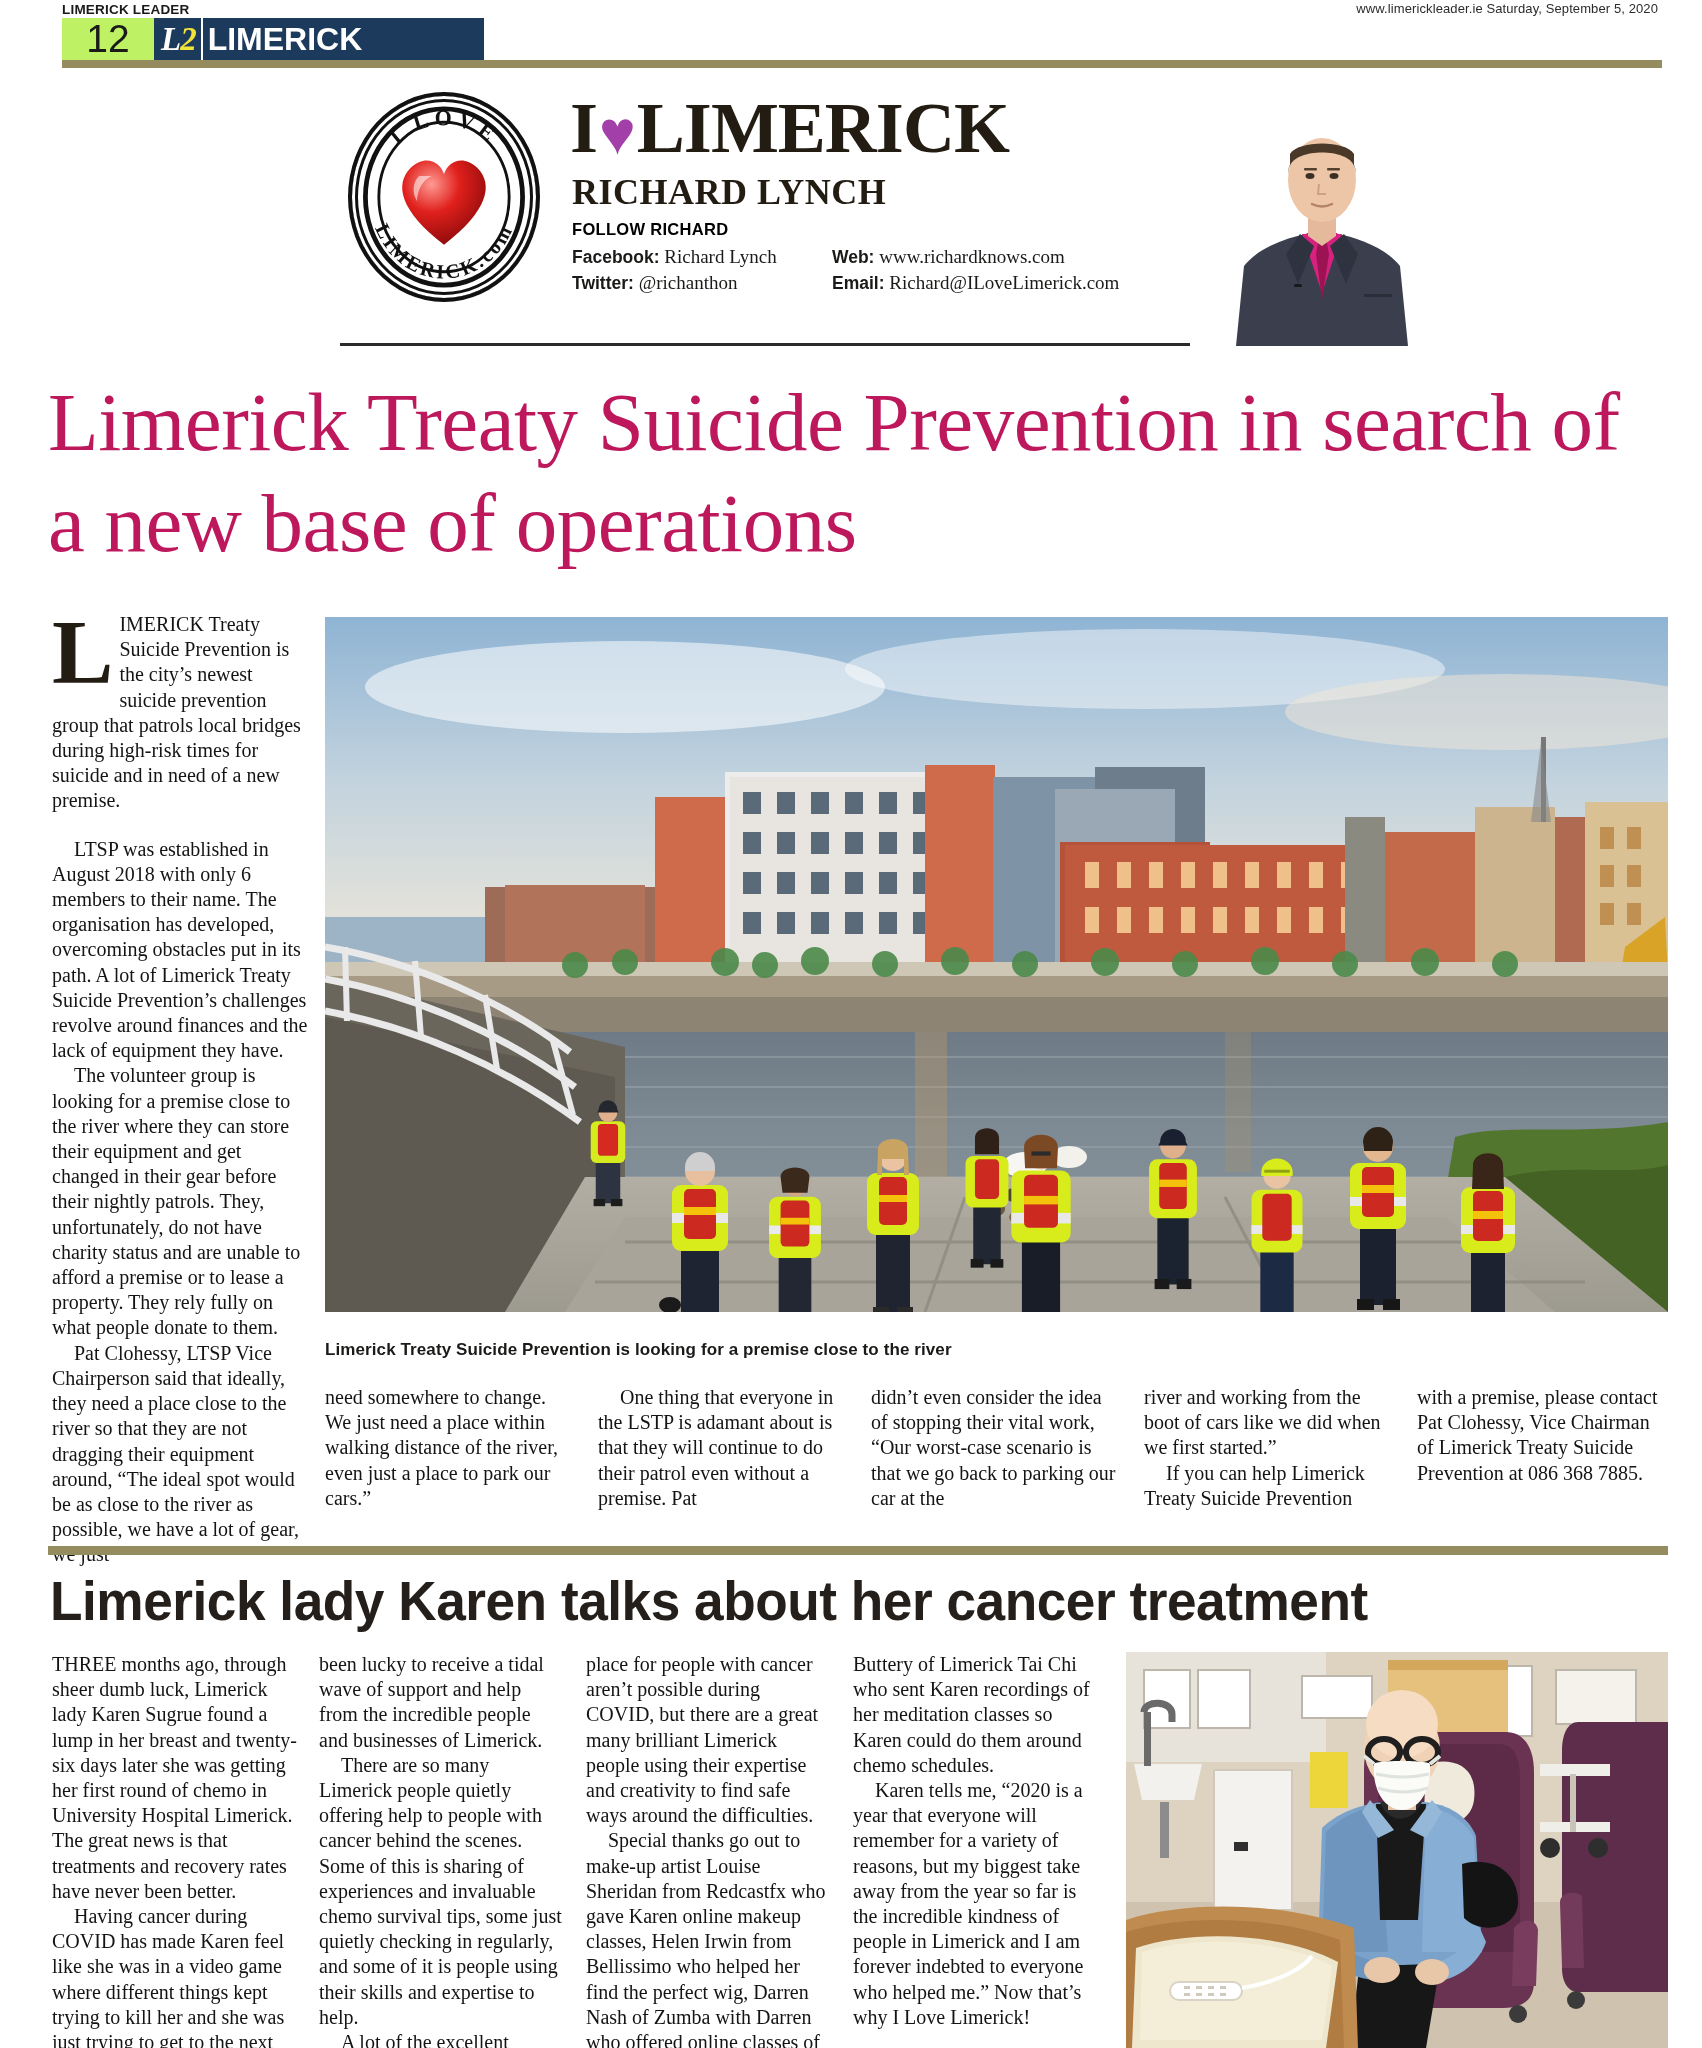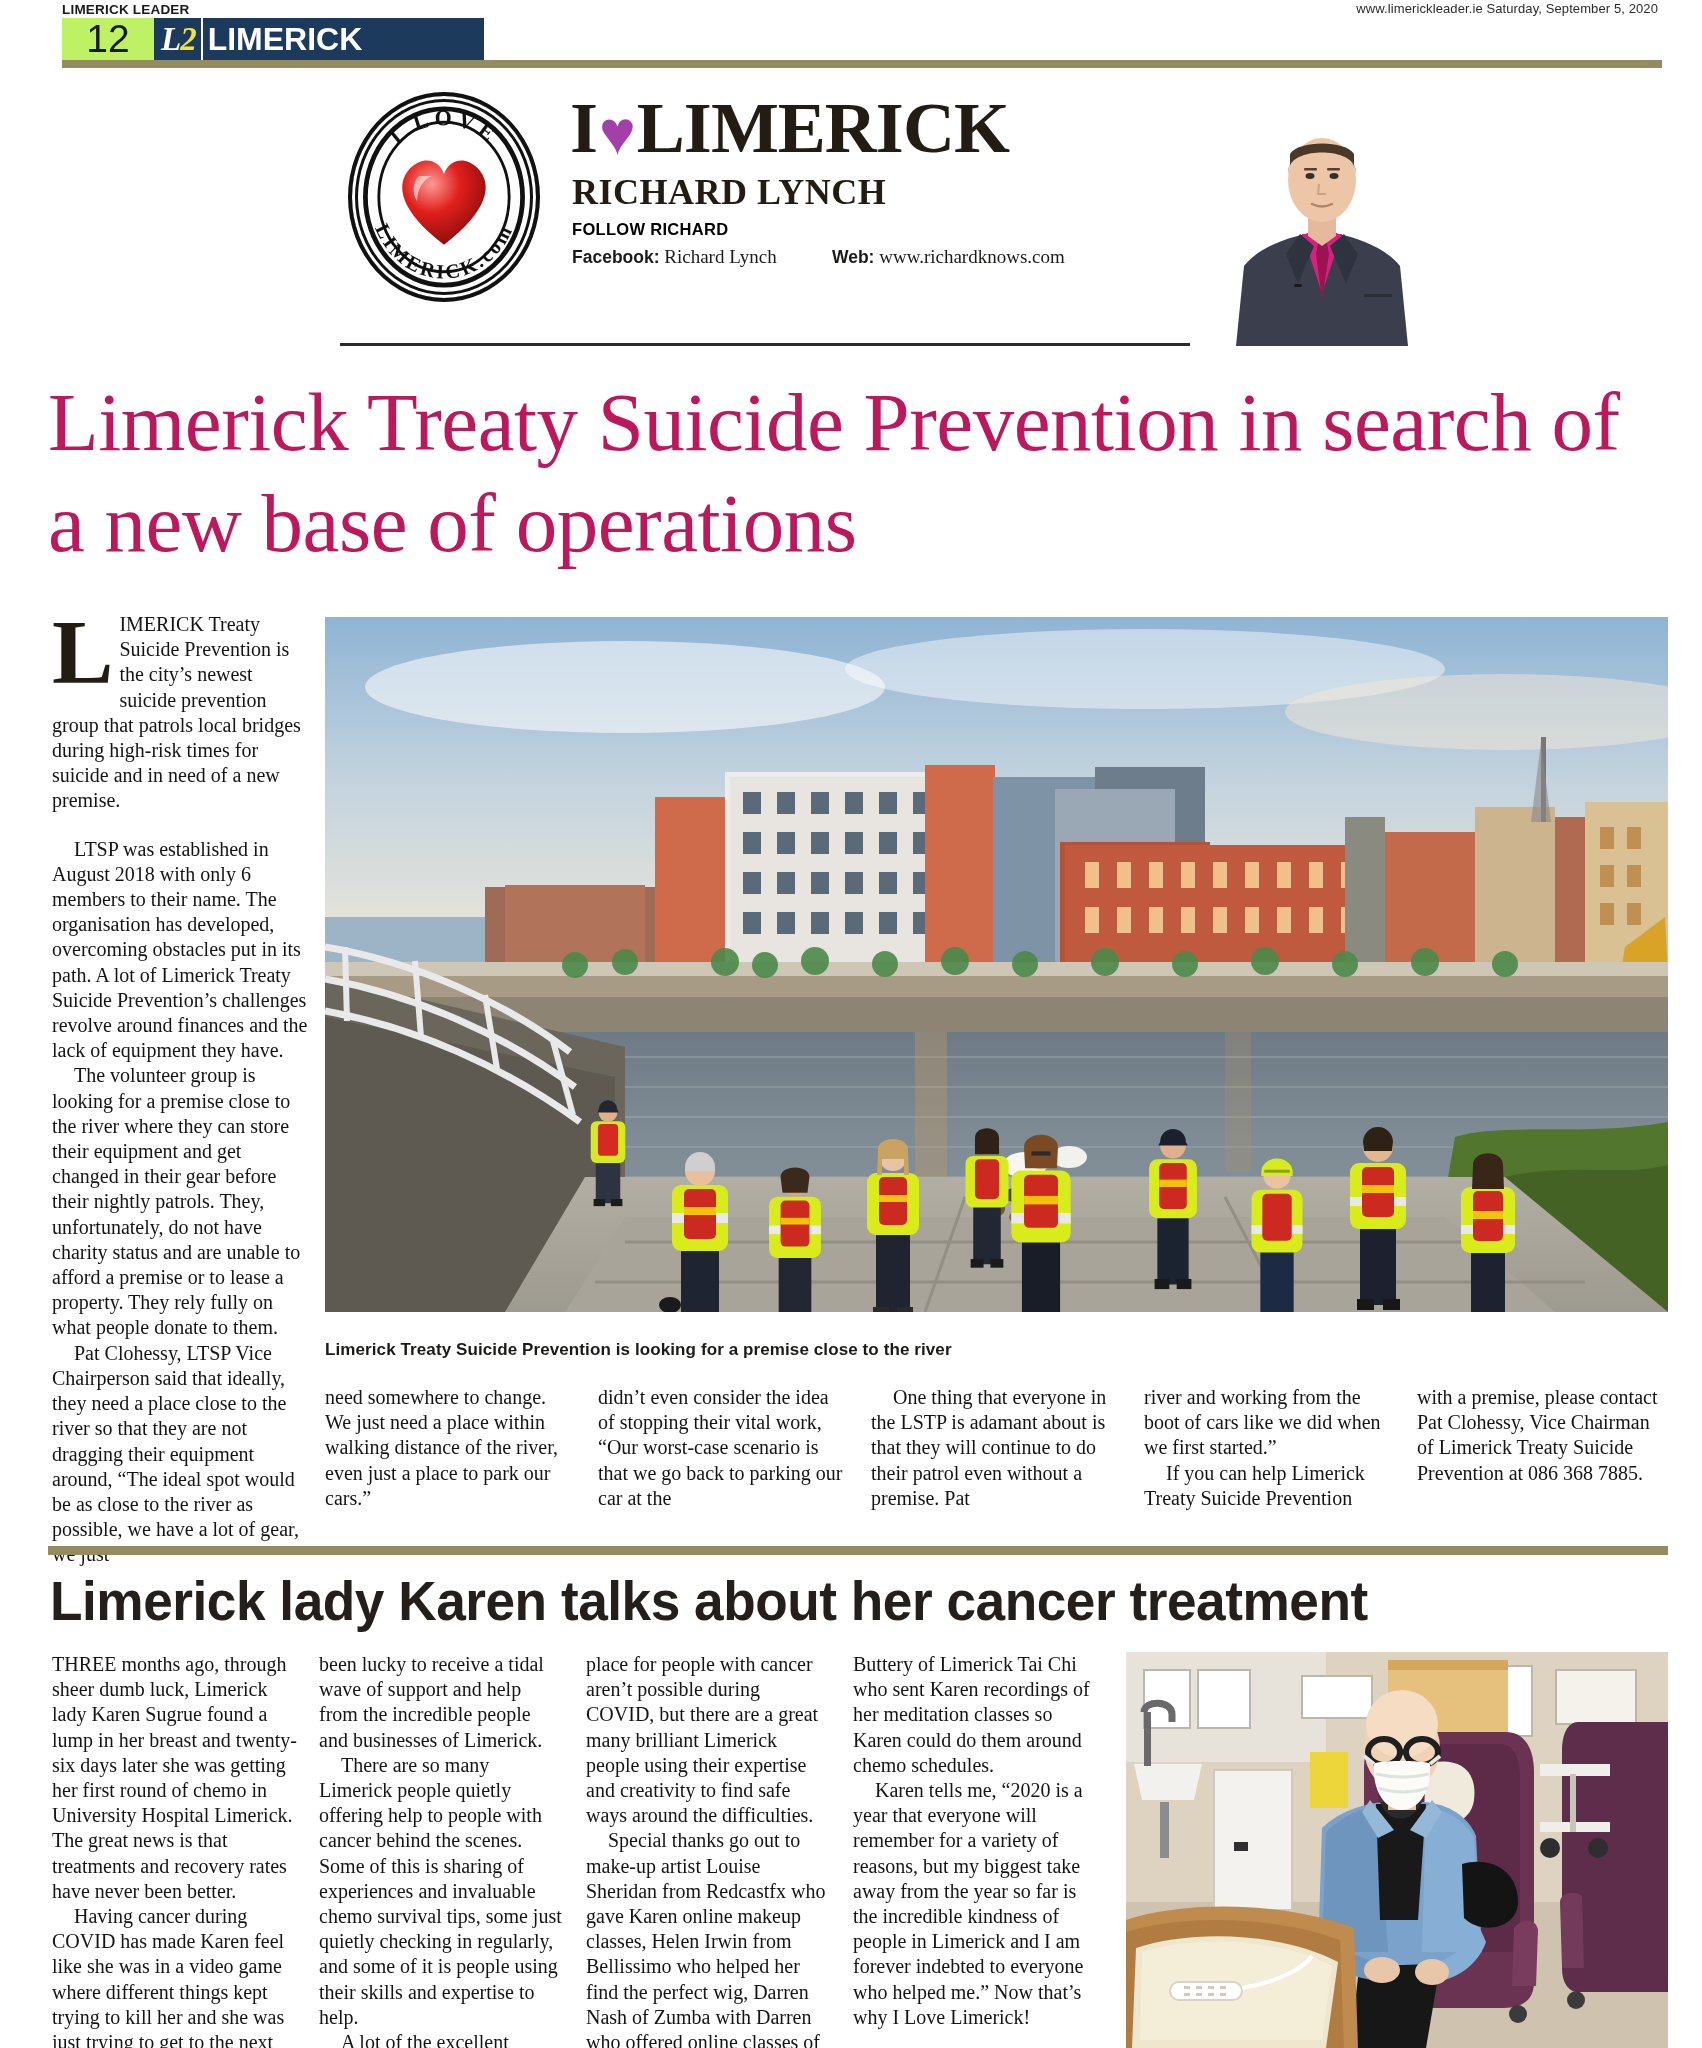--- a/index.html
+++ b/index.html
@@ -357,20 +357,24 @@
 
     <div class="banner-title"><span>I</span><span class="heart-glyph">♥</span><span>LIMERICK</span></div>
 
     <div class="banner-sub">RICHARD LYNCH</div>
     <div class="follow-label">FOLLOW RICHARD</div>
 
     <div class="contact-grid">
       <div class="contact-row">
         <div class="contact-cell"><b>Facebook:</b> <span>Richard Lynch</span></div>
         <div class="contact-cell wide"><b>Web:</b> <span>www.richardknows.com</span></div>
+      </div>
+      <div class="contact-row">
+        <div class="contact-cell"><b>Twitter:</b> <span>@richanthon</span></div>
+        <div class="contact-cell wide"><b>Email:</b> <span>Richard@ILoveLimerick.com</span></div>
       </div>
     </div>
   </div>
 
   <div class="lynch-photo">
     <svg viewBox="0 0 232 258" width="232" height="258">
       <rect width="232" height="258" fill="#ffffff"></rect>
 
       <path d="M30 258 L38 178 C 52 160, 80 150, 100 146 L132 146 C152 150, 180 160, 194 178 L202 258 Z" fill="#3b3f4d"></path>
       <path d="M96 146 L116 200 L136 146 Z" fill="#d6217f"></path>
@@ -707,24 +711,24 @@
     </svg>
   </div>
 
   <div class="photo-caption">Limerick Treaty Suicide Prevention is looking for a premise close to the river</div>
 
   <div class="a1-bottom">
     <div class="col bodytext">
       <p class="noindent">need somewhere to change. We just need a place within walking distance of the river, even just a place to park our cars.”</p>
     </div>
     <div class="col bodytext">
+      <p>One thing that everyone in the LSTP is adamant about is that they will continue to do their patrol even without a premise. Pat</p>
+    </div>
+    <div class="col bodytext">
       <p class="noindent">didn’t even consider the idea of stopping their vital work, “Our worst-case scenario is that we go back to parking our car at the</p>
-    </div>
-    <div class="col bodytext">
-      <p>One thing that everyone in the LSTP is adamant about is that they will continue to do their patrol even without a premise. Pat</p>
     </div>
     <div class="col bodytext">
       <p class="noindent">river and working from the boot of cars like we did when we first started.”</p>
       <p>If you can help Limerick Treaty Suicide Prevention</p>
     </div>
     <div class="col bodytext">
       <p class="noindent">with a premise, please contact Pat Clohessy, Vice Chairman of Limerick Treaty Suicide Prevention at 086 368 7885.</p>
     </div>
   </div>
 

